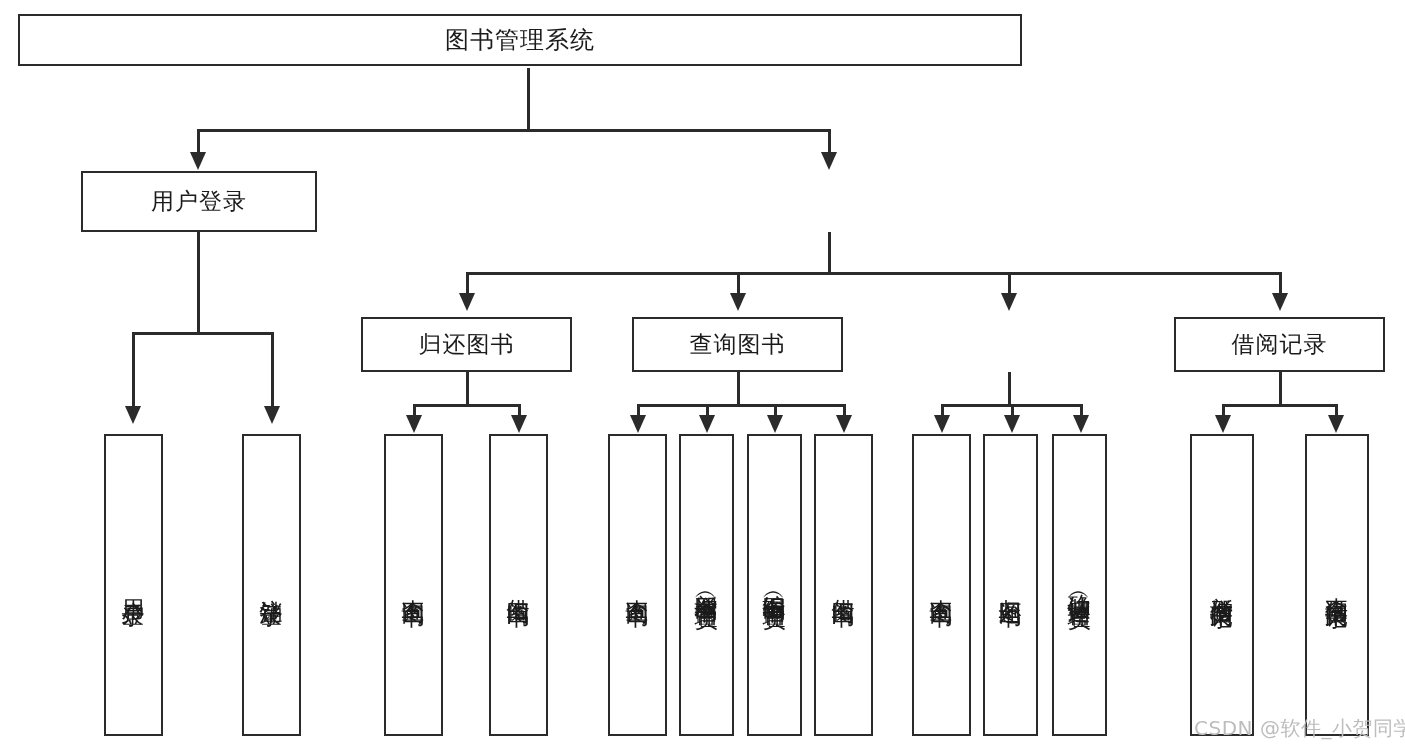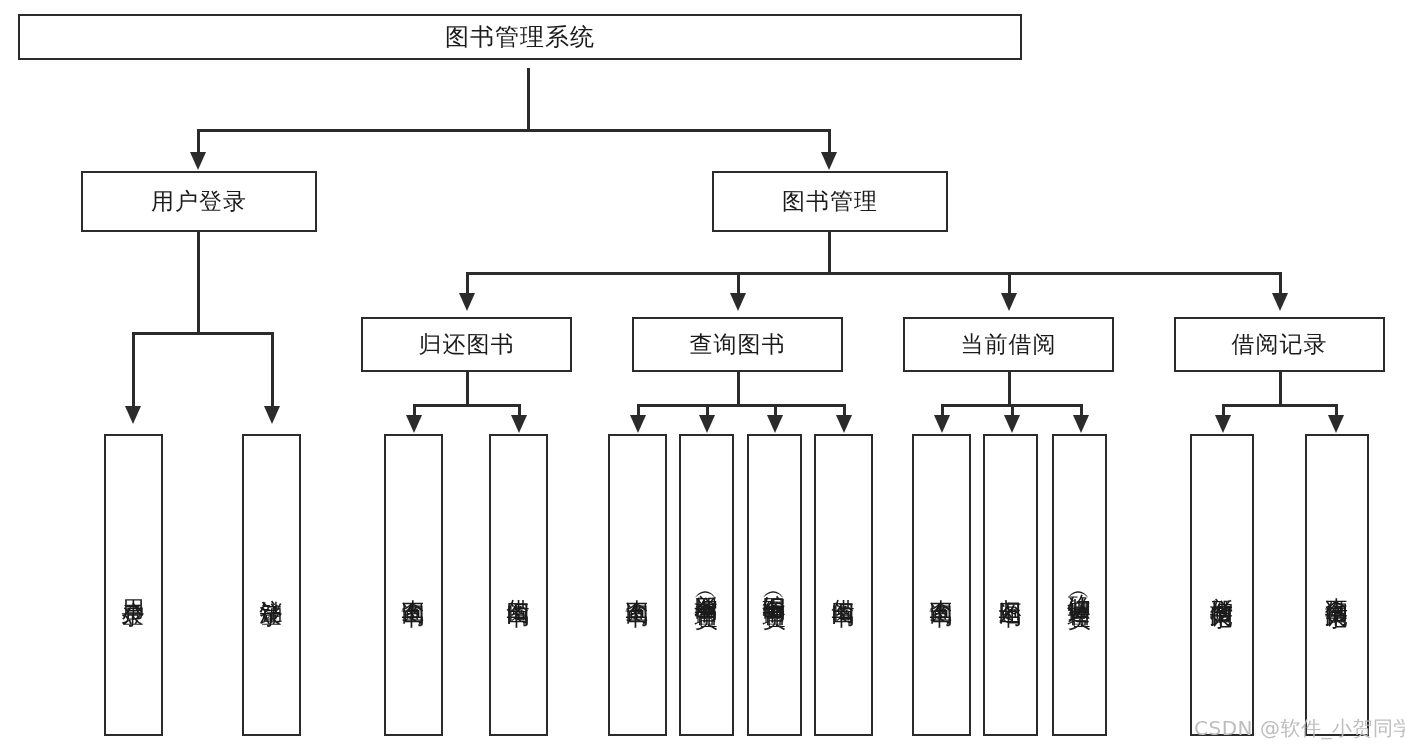--- a/index.html
+++ b/index.html
@@ -76,40 +76,37 @@
     letter-spacing: 0.5px;
     white-space: nowrap;
     user-select: none;
   }
 </style>
 </head>
 <body>
 
 <div id="stage">
 
-  <div class="node root horiz" style="left:18px; top:14px; width:1004px; height:46px;">
+  <div class="node root horiz" style="left:18px; top:14px; width:1004px; height:52px;">
     <span class="label">图书管理系统</span>
   </div>
 
   <div class="edge v" style="left:527px; top:68px; height:63px;"></div>
 
   <div class="edge h" style="left:197px; top:129px; width:634px;"></div>
 
   <div class="edge v" style="left:197px; top:129px; height:26px;"></div>
   <div class="arrow" style="left:190px; top:152px;"></div>
   <div class="edge v" style="left:828px; top:129px; height:26px;"></div>
   <div class="arrow" style="left:821px; top:152px;"></div>
 
   <div class="node horiz" style="left:81px; top:171px; width:236px; height:61px;">
     <span class="label">用户登录</span>
   </div>
 
-  <div class="node horiz" style="left:712px; top:171px; width:236px; height:61px;">
-    <span class="label">图书管理</span>
-  </div>
 
   <div class="edge v" style="left:197px; top:232px; height:102px;"></div>
   <div class="edge h" style="left:132px; top:332px; width:142px;"></div>
   <div class="edge v" style="left:132px; top:332px; height:77px;"></div>
   <div class="arrow" style="left:125px; top:406px;"></div>
   <div class="edge v" style="left:271px; top:332px; height:77px;"></div>
   <div class="arrow" style="left:264px; top:406px;"></div>
 
   <div class="edge v" style="left:828px; top:232px; height:42px;"></div>
   <div class="edge h" style="left:466px; top:272px; width:814px;"></div>
@@ -121,23 +118,20 @@
   <div class="arrow" style="left:1001px; top:293px;"></div>
   <div class="edge v" style="left:1279px; top:272px; height:24px;"></div>
   <div class="arrow" style="left:1272px; top:293px;"></div>
 
   <div class="node horiz" style="left:361px; top:317px; width:211px; height:55px;">
     <span class="label">归还图书</span>
   </div>
   <div class="node horiz" style="left:632px; top:317px; width:211px; height:55px;">
     <span class="label">查询图书</span>
   </div>
-  <div class="node horiz" style="left:903px; top:317px; width:211px; height:55px;">
-    <span class="label">当前借阅</span>
-  </div>
   <div class="node horiz" style="left:1174px; top:317px; width:211px; height:55px;">
     <span class="label">借阅记录</span>
   </div>
 
   <div class="edge v" style="left:466px; top:372px; height:34px;"></div>
   <div class="edge h" style="left:413px; top:404px; width:107px;"></div>
   <div class="edge v" style="left:413px; top:404px; height:14px;"></div>
   <div class="arrow" style="left:406px; top:415px;"></div>
   <div class="edge v" style="left:518px; top:404px; height:14px;"></div>
   <div class="arrow" style="left:511px; top:415px;"></div>

